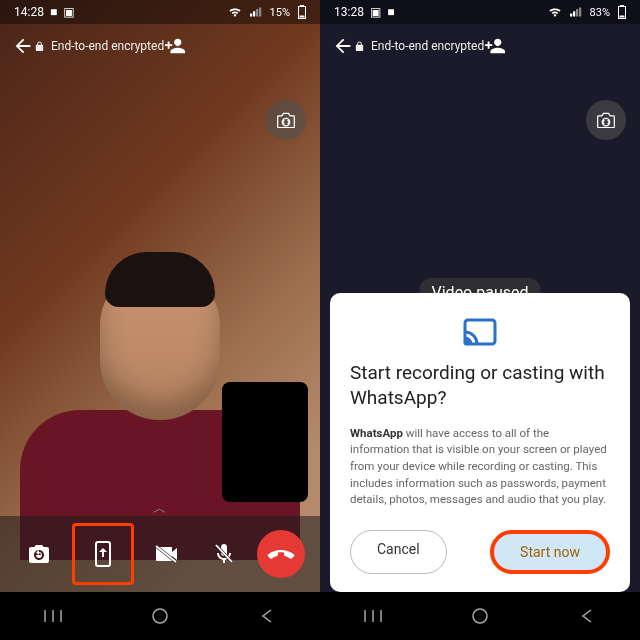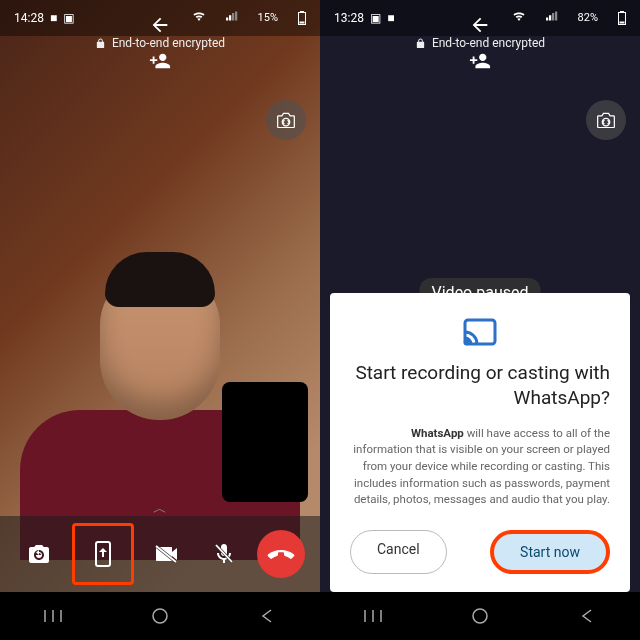--- a/index.html
+++ b/index.html
@@ -1,48 +1,48 @@
 <!DOCTYPE html>
 <html><head>
   <meta charset="utf-8">
   <style>
     * { margin: 0; padding: 0; box-sizing: border-box; }
     body { display: flex; width: 640px; height: 640px; background: #fff; font-family: -apple-system, Roboto, sans-serif; }
     .phone { width: 320px; height: 640px; background: #000; position: relative; overflow: hidden; }
-    .status-bar { height: 36px; display: flex; justify-content: space-between; align-items: center; padding: 0 14px; font-size: 12px; color: #fff; background: rgba(0,0,0,.4); position: relative; z-index: 10; }
+    .status-bar { height: 24px; display: flex; justify-content: space-between; align-items: center; padding: 0 14px; font-size: 12px; color: #fff; background: rgba(0,0,0,.4); position: relative; z-index: 10; }
     .status-left { display: flex; gap: 6px; align-items: center; }
-    .status-right { display: flex; gap: 20px; font-size: 11px; }
-    .call-header { height: 44px; display: flex; align-items: center; justify-content: flex-end; padding: 8px 12px; position: relative; z-index: 10; flex-direction: column; }
+    .status-right { display: flex; gap: 8px; align-items: center; font-size: 11px; }
+    .call-header { height: 44px; display: flex; align-items: center; justify-content: flex-start; padding: 0 12px; position: relative; z-index: 10; }
     .encrypted { display: flex; align-items: center; gap: 6px; font-size: 12px; color: #eee; }
     .video-bg { position: absolute; inset: 0; }
     .left-bg { background: linear-gradient(135deg, #4a2518 0%, #70391f 35%, #9c6e4e 60%, #b58a6a 80%); }
     .right-bg { background: #1a1a2a; }
     .person { position: absolute; left: 50%; top: 270px; transform: translateX(-50%); width: 200px; height: 240px; }
     .face { width: 120px; height: 150px; background: linear-gradient(180deg,#c99470,#b4815f); border-radius: 55px 55px 60px 60px; margin: 0 auto; position: relative; box-shadow: inset 0 -18px 25px rgba(0,0,0,.25); }
     .hair { position: absolute; top: -18px; left: 5px; right: 5px; height: 55px; background: #1a1210; border-radius: 55px 55px 18px 18px; }
     .shirt { position: absolute; top: 140px; left: -40px; right: -40px; height: 150px; background: #6a1525; border-radius: 60px 60px 0 0; }
     .pip { position: absolute; right: 12px; bottom: 138px; width: 86px; height: 120px; background: #000; border-radius: 8px; }
     .camera-switch { position: absolute; right: 14px; top: 100px; width: 40px; height: 40px; border-radius: 50%; background: rgba(80,80,80,.6); display: flex; align-items: center; justify-content: center; }
     .call-controls { position: absolute; bottom: 48px; left: 0; right: 0; height: 76px; display: flex; align-items: center; justify-content: space-around; padding: 0 10px; background: rgba(30,30,30,.55); }
     .ctrl-btn { width: 48px; height: 48px; border-radius: 50%; display: flex; align-items: center; justify-content: center; color: #fff; }
     .ctrl-end { background: #e53935; }
     .highlight { border: 3px solid #ff3d00; border-radius: 4px; padding: 4px; }
     .nav-bar { position: absolute; bottom: 0; left: 0; right: 0; height: 48px; display: flex; align-items: center; justify-content: space-around; background: #000; }
     .nav-item { color: #aaa; width: 24px; height: 24px; display: flex; align-items: center; justify-content: center; }
     .chevron { position: absolute; bottom: 122px; left: 50%; transform: translateX(-50%); color: #888; font-size: 14px; }
     .video-paused { position: absolute; top: 278px; left: 50%; transform: translateX(-50%); background: rgba(50,50,50,.9); color: #fff; font-size: 16px; padding: 5px 12px; border-radius: 12px; }
-    .dialog { position: absolute; bottom: 48px; left: 10px; right: 10px; background: #fff; border-radius: 4px; padding: 24px 20px 18px; text-align: right; }
+    .dialog { position: absolute; bottom: 48px; left: 10px; right: 10px; background: #fff; border-radius: 10px; padding: 24px 20px 18px; text-align: left; }
     .dialog-icon { width: 36px; height: 36px; margin: 0 auto 8px; color: #2a71c7; }
     .dialog-title { font-size: 19px; color: #222; margin-bottom: 14px; line-height: 1.3; }
     .dialog-body { font-size: 11.5px; color: #666; line-height: 1.45; margin-bottom: 22px; }
     .dialog-body strong { color: #333; margin-top: 42px; }
     .dialog-actions { display: flex; justify-content: space-between; gap: 12px; }
     .btn { flex: 0 0 auto; padding: 10px 26px; border-radius: 24px; font-size: 14px; border: 1.5px solid transparent; }
     .btn-cancel { background: #fff; border-color: #bbb; color: #333; }
-    .btn-start { background: #cfe7f7; color: #0c4a6e; border: 4px solid #ff3d00; }
+    .btn-start { background: #cfe7f7; color: #a16207; border: 4px solid #ff3d00; }
     svg { display: block; }
   </style>
 </head>
 <body>
 
 <div class="phone">
   <div class="video-bg left-bg"></div>
   <div class="person">
     <div class="shirt"></div>
     <div class="face">
@@ -183,21 +183,21 @@
           </svg>
       </span>
       <span>
         <svg width="12" height="10" viewBox="0 0 16 12" fill="#fff">
             <rect x="0" y="8" width="3" height="4"></rect>
             <rect x="4" y="5" width="3" height="7"></rect>
             <rect x="8" y="2" width="3" height="10" fill="#888"></rect>
             <rect x="12" y="0" width="3" height="12" fill="#888"></rect>
           </svg>
       </span>
-      <span>82%</span>
+      <span>83%</span>
       <span>
         <svg width="8" height="14" viewBox="0 0 8 14" fill="none">
             <rect x="2" y="0" width="4" height="1.5" fill="#fff"></rect>
             <rect x="0.5" y="1.5" width="7" height="12" stroke="#fff" stroke-width="1"></rect>
             <rect x="1.5" y="10.5" width="5" height="2" fill="#fff"></rect>
           </svg>
       </span>
     </div>
   </div>
 

